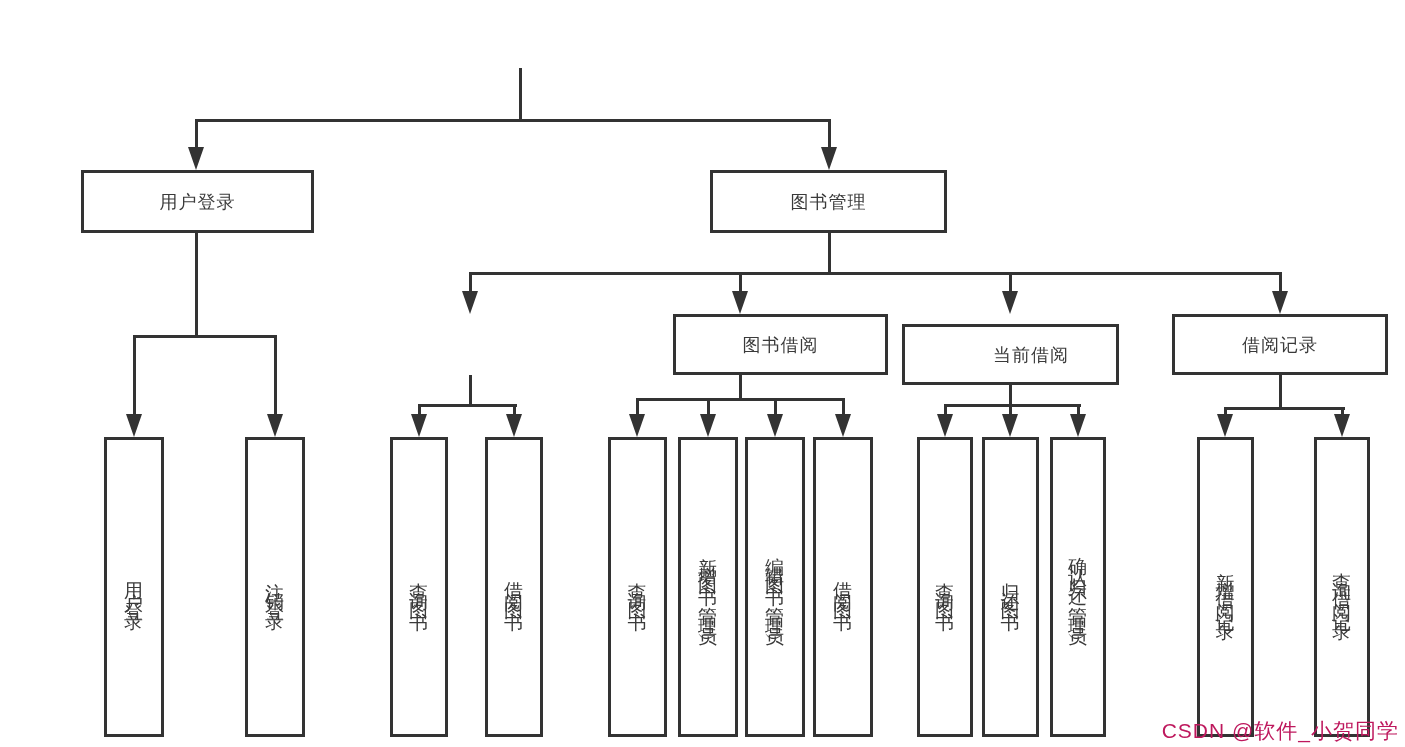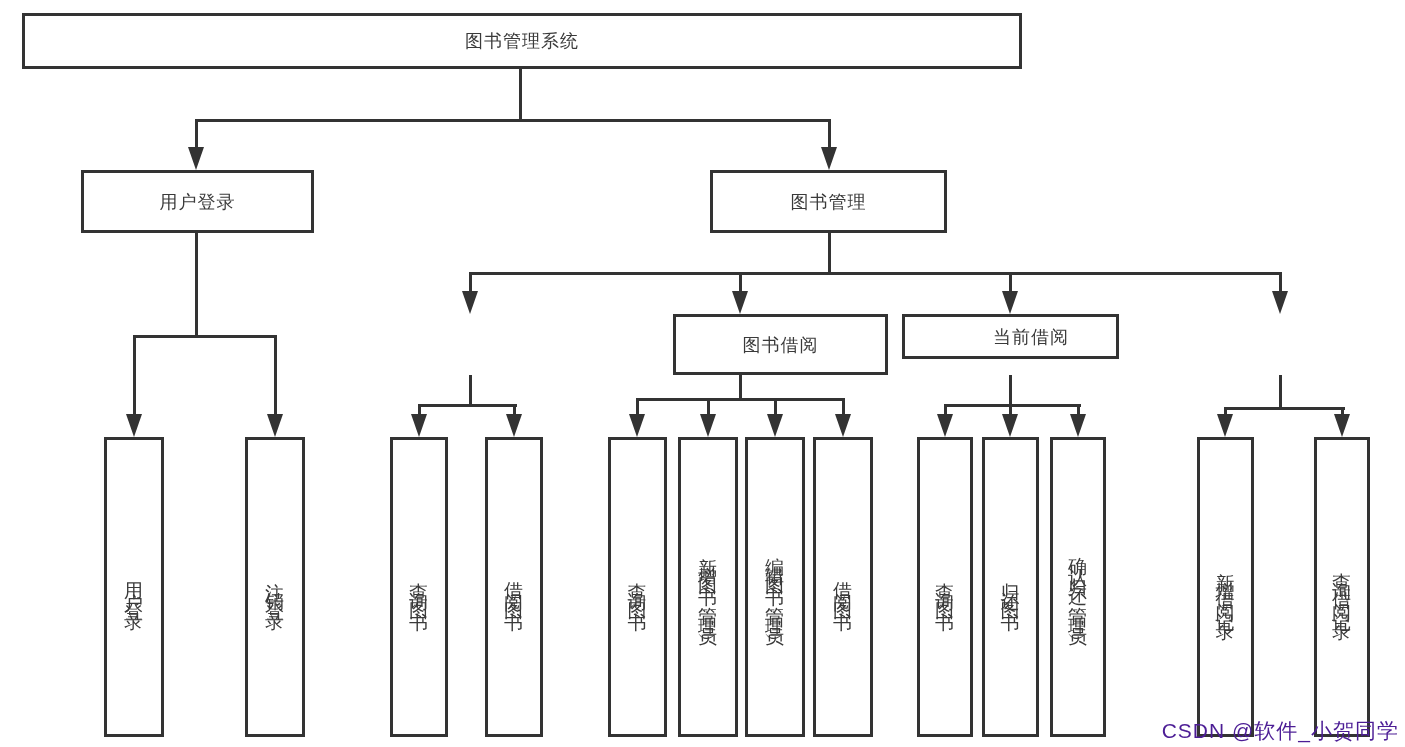--- a/index.html
+++ b/index.html
@@ -42,47 +42,47 @@
     border-left:8px solid transparent;
     border-right:8px solid transparent;
     border-top:23px solid #333;
     z-index:1;
   }
   #watermark{
     position:absolute;
     right:6px;
     top:717px;
     font-size:21px;
-    color:#4c1d95;
+    color:#be185d;
     letter-spacing:1px;
     z-index:5;
     white-space:nowrap;
   }
 </style>
 </head>
 <body>
 
 <div id="canvas">
 
-  <div class="node" style="left:22px;top:13px;width:1000px;height:56px;">
-    <span>图书管理系统</span>
-  </div>
 
   <div class="node" style="left:81px;top:170px;width:233px;height:63px;">
     <span>用户登录</span>
   </div>
   <div class="node" style="left:710px;top:170px;width:237px;height:63px;">
     <span>图书管理</span>
   </div>
 
   <div class="node" style="left:633px;top:314px;width:215px;height:61px;margin-left:40px;">
     <span>图书借阅</span>
   </div>
-  <div class="node" style="left:902px;top:314px;width:217px;height:45px;padding-left:41px;">
+  <div class="node" style="left:902px;top:324px;width:217px;height:61px;padding-left:41px;">
     <span>当前借阅</span>
+  </div>
+  <div class="node" style="left:1172px;top:314px;width:216px;height:61px;">
+    <span>借阅记录</span>
   </div>
 
   <div class="node leaf" style="left:104px;top:437px;width:60px;height:300px;">
     <span class="vtext">用户登录</span>
   </div>
   <div class="node leaf" style="left:245px;top:437px;width:60px;height:300px;">
     <span class="vtext">注销登录</span>
   </div>
 
   <div class="node leaf" style="left:390px;top:437px;width:58px;height:300px;">

